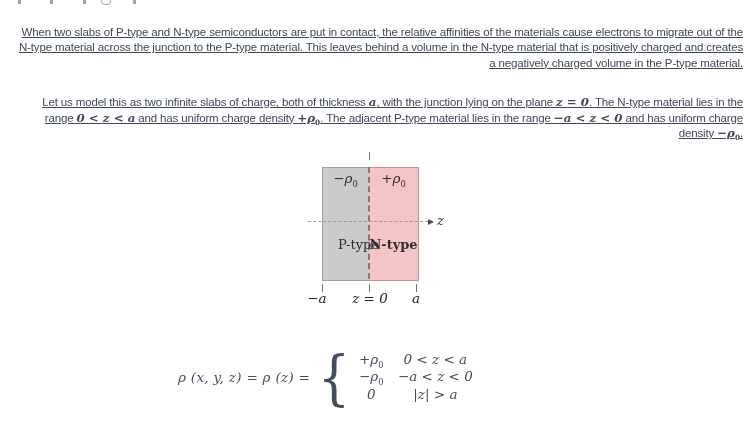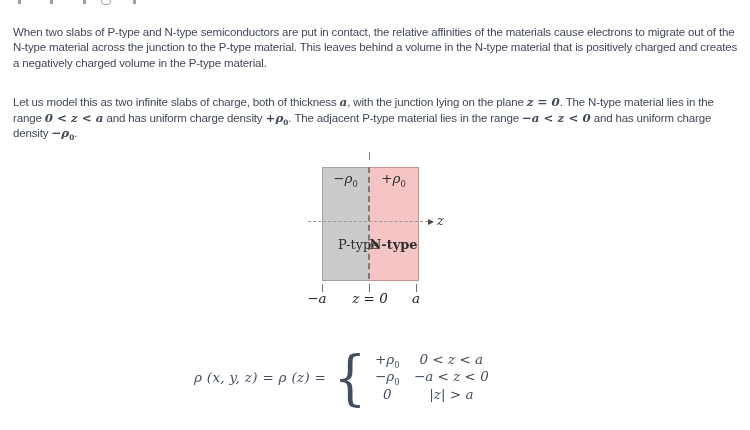--- a/index.html
+++ b/index.html
@@ -27,21 +27,22 @@
 
   
   .para {
     position: absolute;
     left: 13px;
     width: 730px;
     font-size: 11.5px;
     line-height: 15.6px;
     letter-spacing: -0.15px;
     color: #3f4857;
-    text-align: left;
+    text-align: right;
+    text-decoration: underline;
   }
   #p1 { top: 13px; }
   #p2 { top: 59px; margin-top: 36px; }
   .para .math-seg {
     font-family: "DejaVu Serif", "Liberation Serif", serif;
     font-style: italic;
     font-weight: 600;
     font-size: 11.8px;
     letter-spacing: 0;
   }
@@ -118,21 +119,21 @@
   #equation {
     position: absolute; left: 178px; top: 347px;
     display: flex; align-items: center;
     color: #434d5e;
   }
   .eq-math {
     font-family: "DejaVu Serif", "Liberation Serif", serif;
     font-style: italic;
     font-size: 13.5px;
   }
-  #eq-lhs { margin-right: 5px; letter-spacing: 0.3px; margin-left: 16px; }
+  #eq-lhs { margin-right: 5px; letter-spacing: 0.3px; }
   #eq-brace {
     font-family: "DejaVu Serif", "Liberation Serif", serif;
     font-style: normal;
     font-size: 60px;
     line-height: 1;
     font-weight: 300;
     color: #434d5e;
     transform: scaleX(0.85);
     margin-right: 2px;
   }

